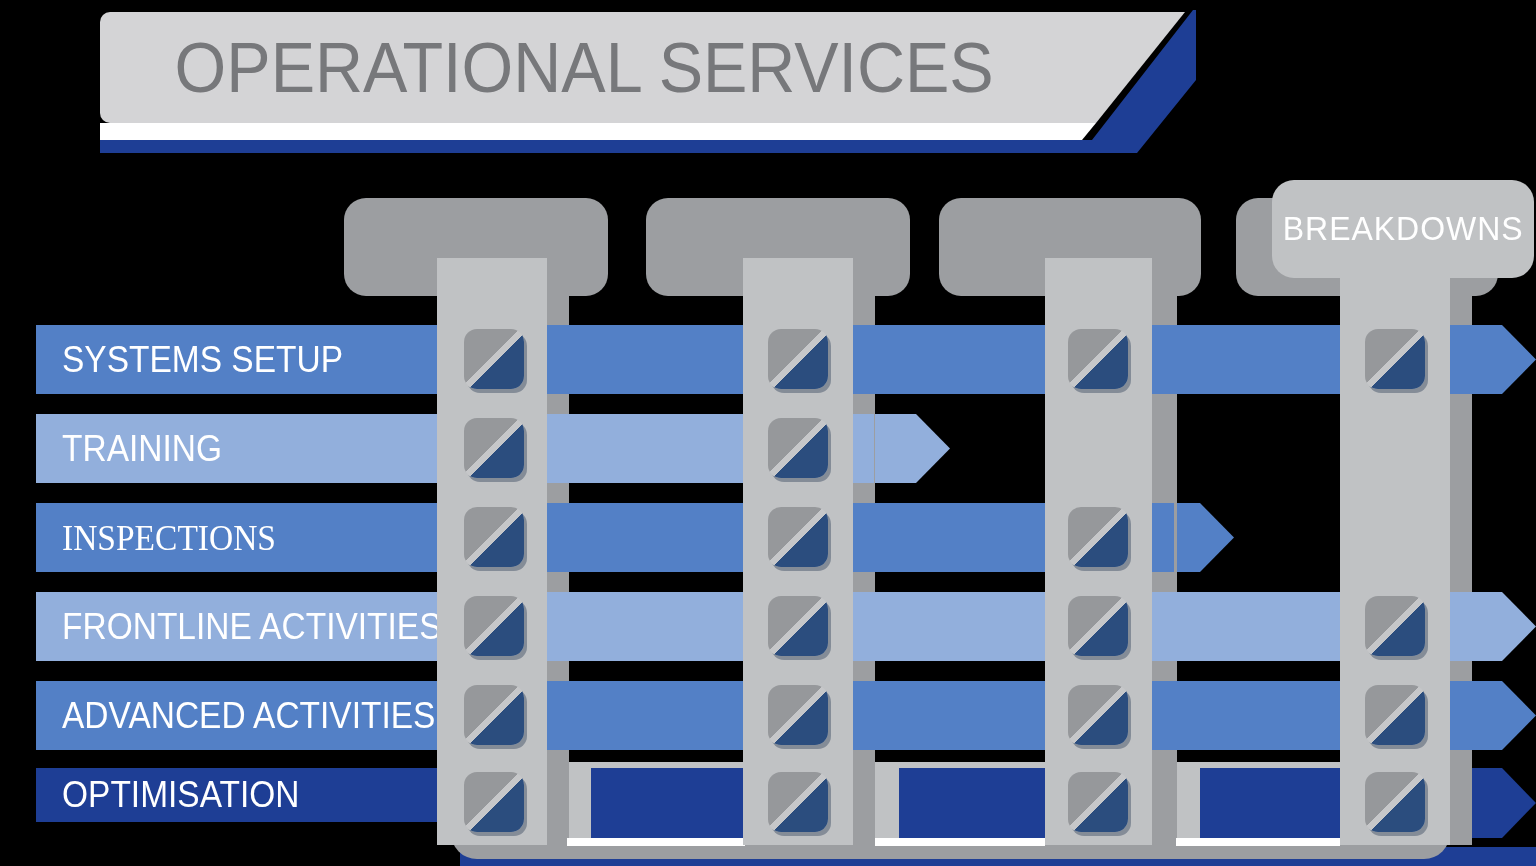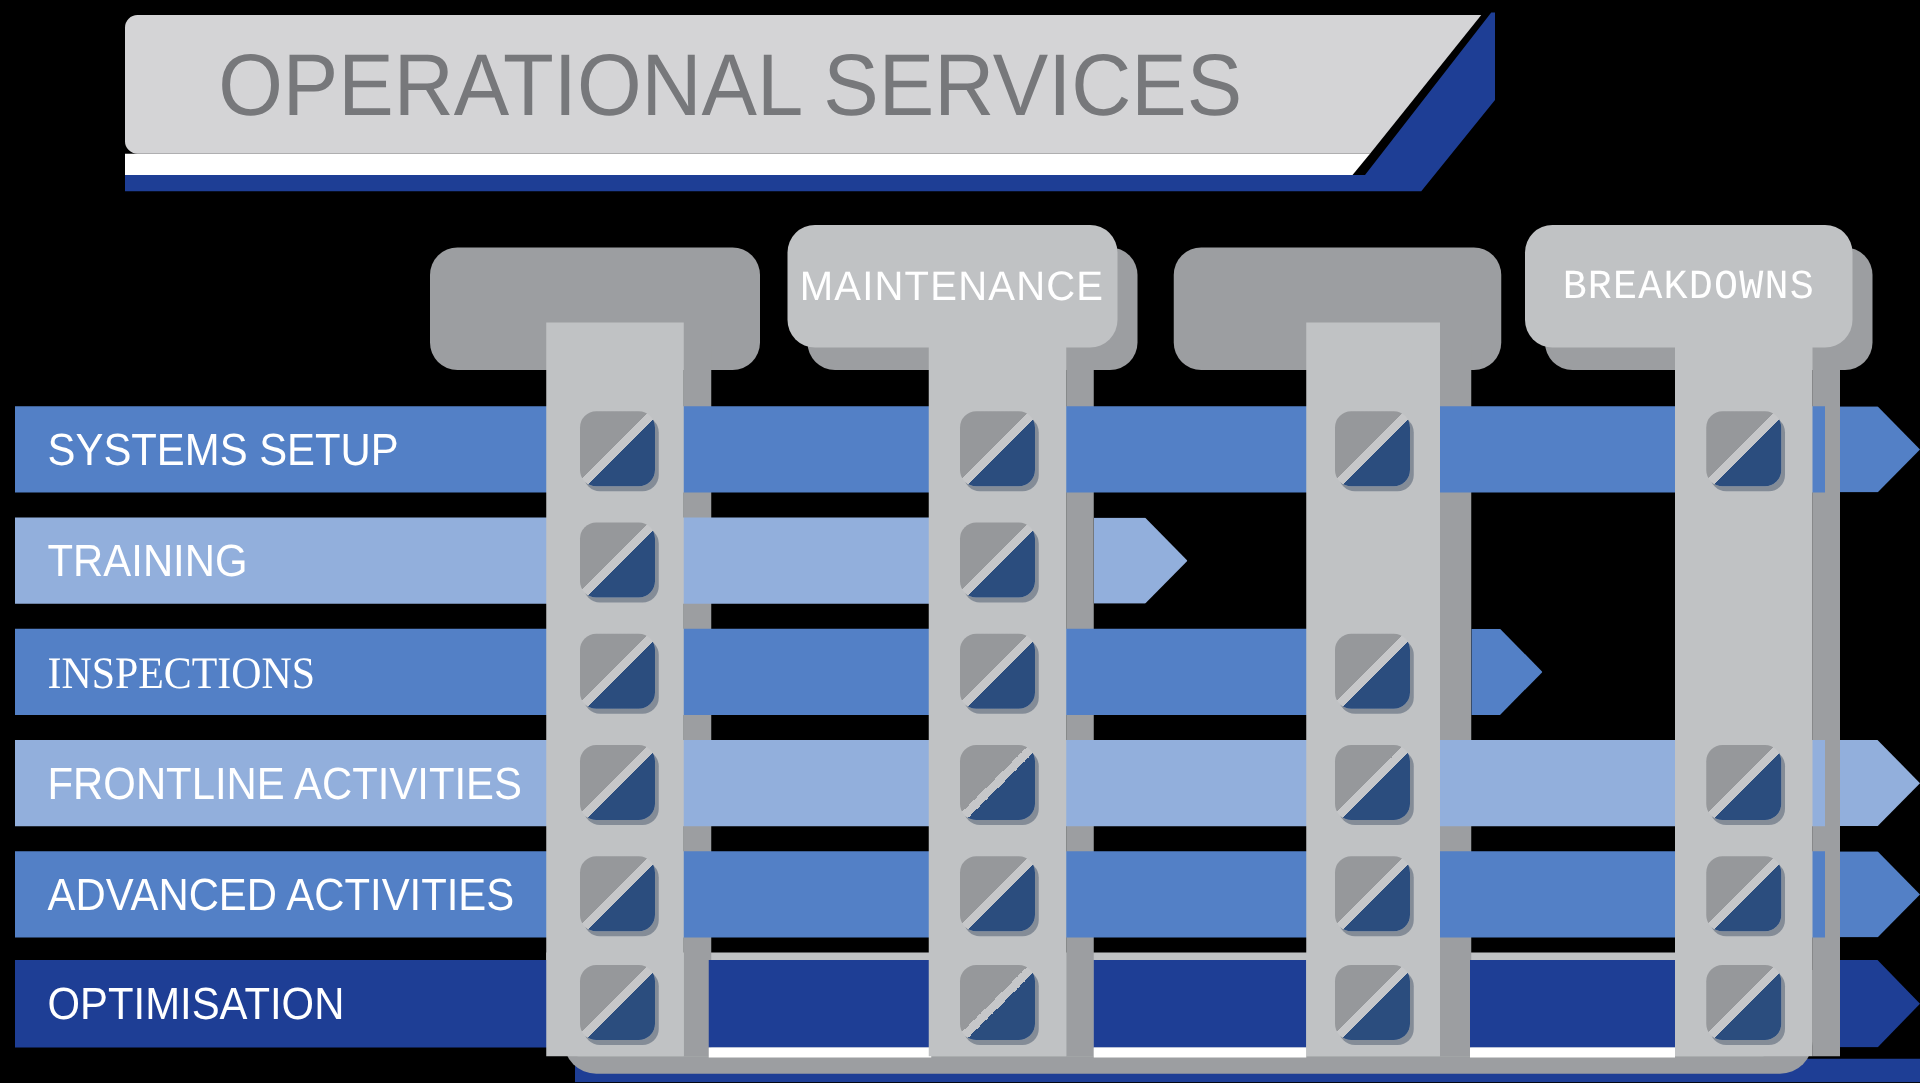--- a/index.html
+++ b/index.html
@@ -1,20 +1,20 @@
 <!DOCTYPE html>
 <html><head>
 <meta charset="utf-8">
 <style>
   html,body{margin:0;padding:0;background:#000;}
   .canvas{position:relative;width:1536px;height:866px;background:#000;overflow:hidden;
           font-family:"Liberation Sans",sans-serif;}
   .abs{position:absolute;}
   
-  .row-bar{position:absolute;height:69px;display:flex;align-items:center;}
+  .row-bar{position:absolute;height:69px;display:flex;align-items:center;margin-left:24px;}
   .row-label{color:#fff;font-size:36px;font-weight:400;padding-left:28px;white-space:nowrap;
              transform:scaleX(.93);transform-origin:left center;letter-spacing:0;}
   .tone-medium{background:#5380C6;}
   .tone-light{background:#92AFDC;}
   .tone-dark{background:#1E3E95;}
   .arrowcap{position:absolute;height:69px;
             clip-path:polygon(0 0,calc(100% - 34px) 0,100% 50%,calc(100% - 34px) 100%,0 100%);}
   
   .header{position:absolute;top:180px;height:98px;background:#C0C2C4;border-radius:22px;
           display:flex;align-items:center;justify-content:center;}
@@ -76,21 +76,21 @@
   <div class="row-bar tone-medium" style="left:12px;top:503px;width:1138px;font-family:Liberation Serif, serif;">
     <span class="row-label">INSPECTIONS</span>
   </div>
   <div class="row-bar tone-light" style="left:12px;top:592px;width:1448px;">
     <span class="row-label">FRONTLINE ACTIVITIES</span>
   </div>
   <div class="row-bar tone-medium" style="left:12px;top:681px;width:1448px;">
     <span class="row-label">ADVANCED ACTIVITIES</span>
   </div>
 
-  <div class="row-bar tone-dark" style="left:12px;top:768px;width:438px;height:70px;">
+  <div class="row-bar tone-dark" style="left:12px;top:768px;width:438px;height:54px;">
     <span class="row-label">OPTIMISATION</span>
   </div>
   <div class="row-bar tone-dark" style="left:567px;top:768px;width:178px;height:70px;"></div>
   <div class="row-bar tone-dark" style="left:875px;top:768px;width:170px;height:70px;"></div>
   <div class="row-bar tone-dark" style="left:1176px;top:768px;width:164px;height:70px;"></div>
   <div class="white-strip" style="left:567px;width:178px;"></div>
   <div class="white-strip" style="left:875px;width:170px;"></div>
   <div class="white-strip" style="left:1176px;width:164px;"></div>
 
   <div class="arrowcap tone-medium" style="left:1472px;top:325px;width:64px;"></div>
@@ -125,20 +125,17 @@
   <div class="marker" style="left:464px;top:685px;"></div>
   <div class="marker" style="left:768px;top:685px;"></div>
   <div class="marker" style="left:1068px;top:685px;"></div>
   <div class="marker" style="left:1365px;top:685px;"></div>
 
   <div class="marker" style="left:464px;top:772px;"></div>
   <div class="marker" style="left:768px;top:772px;"></div>
   <div class="marker" style="left:1068px;top:772px;"></div>
   <div class="marker" style="left:1365px;top:772px;"></div>
 
-  <div class="header" style="left:630px;width:264px;">
-    <span class="header-label">MAINTENANCE</span>
-  </div>
-  <div class="header" style="left:1220px;width:262px;font-family:Liberation Mono, monospace;">
+  <div class="header" style="left:1272px;width:262px;">
     <span class="header-label">BREAKDOWNS</span>
   </div>
 
 </div>
 
 </body></html>

